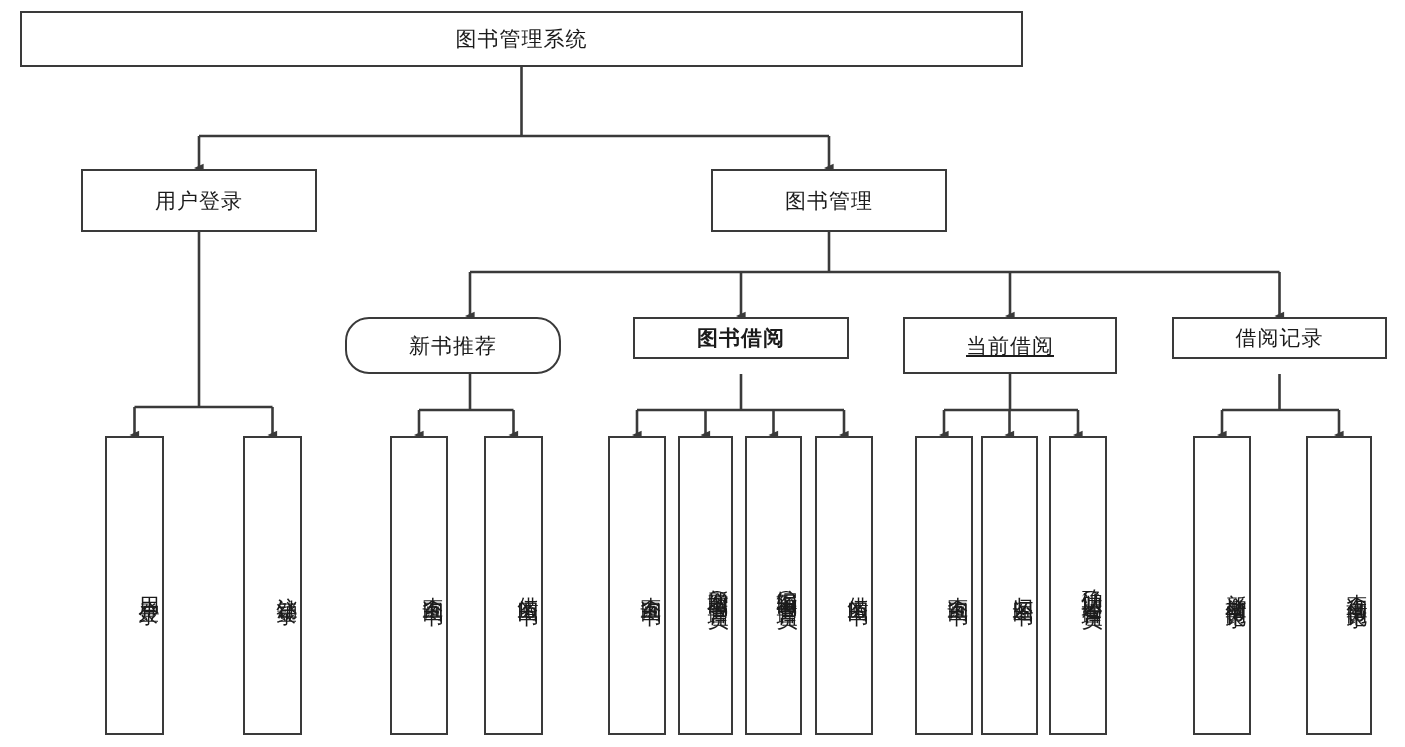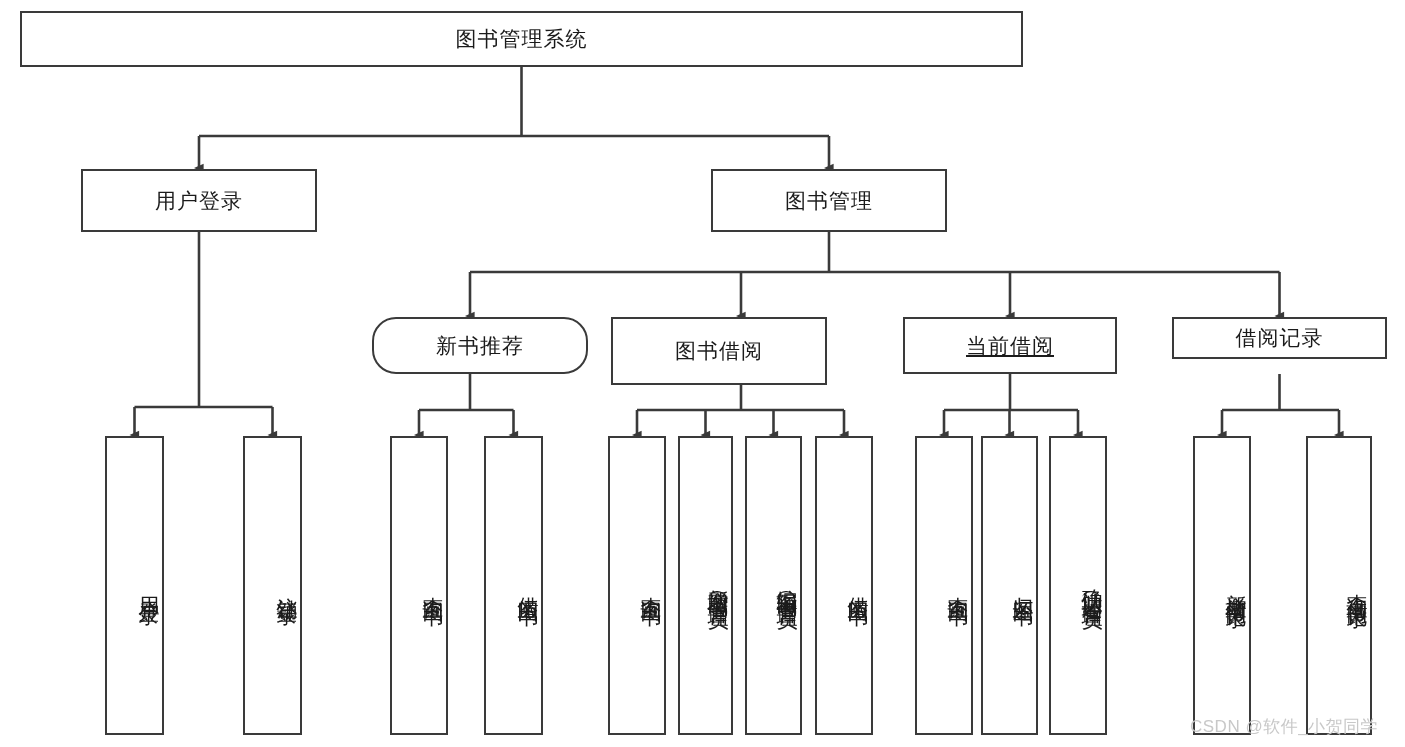--- a/index.html
+++ b/index.html
@@ -115,24 +115,24 @@
   <div id="nodes-layer">
       <div class="node horiz" style="left: 20px; top: 11px; width: 1003px; height: 56px;">
         <span class="lbl">图书管理系统</span>
       </div>
       <div class="node horiz" style="left: 81px; top: 169px; width: 236px; height: 63px;">
         <span class="lbl">用户登录</span>
       </div>
       <div class="node horiz" style="left: 711px; top: 169px; width: 236px; height: 63px; text-align: center;">
         <span class="lbl">图书管理</span>
       </div>
-      <div class="node horiz" style="left: 372px; top: 317px; width: 216px; height: 57px; border-radius: 24px;">
+      <div class="node horiz" style="left: 345px; top: 317px; width: 216px; height: 57px; border-radius: 24px;">
         <span class="lbl">新书推荐</span>
       </div>
-      <div class="node horiz" style="left: 611px; top: 317px; width: 216px; height: 68px;">
+      <div class="node horiz" style="left: 633px; top: 317px; width: 216px; height: 42px; font-weight: bold;">
         <span class="lbl">图书借阅</span>
       </div>
       <div class="node horiz" style="left: 903px; top: 317px; width: 214px; height: 57px; text-decoration: underline;">
         <span class="lbl">当前借阅</span>
       </div>
       <div class="node horiz" style="left: 1172px; top: 317px; width: 215px; height: 42px;">
         <span class="lbl">借阅记录</span>
       </div>
       <div class="node vert" style="left: 105px; top: 436px; width: 59px; height: 299px;">
         <span class="lbl">用户登录</span>
@@ -168,15 +168,14 @@
         <span class="lbl">确认归还（管理员）</span>
       </div>
       <div class="node vert" style="left: 1193px; top: 436px; width: 58px; height: 299px;">
         <span class="lbl">新增借阅记录</span>
       </div>
       <div class="node vert" style="left: 1306px; top: 436px; width: 66px; height: 299px;">
         <span class="lbl">查询借阅记录</span>
       </div>
     </div>
 
-  <div class="watermark" style="left: 1190px; top: 715px;">CSDN @软件_小贺同学</div>
 
 </div>
 
 </body></html>

